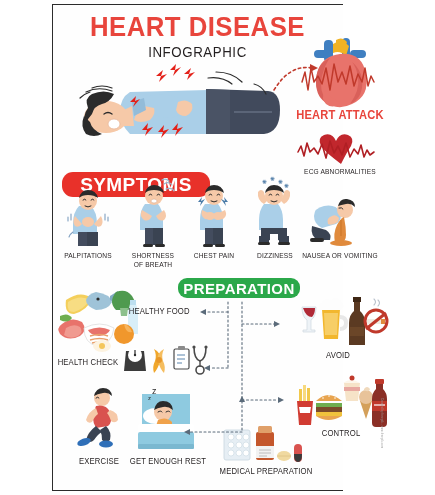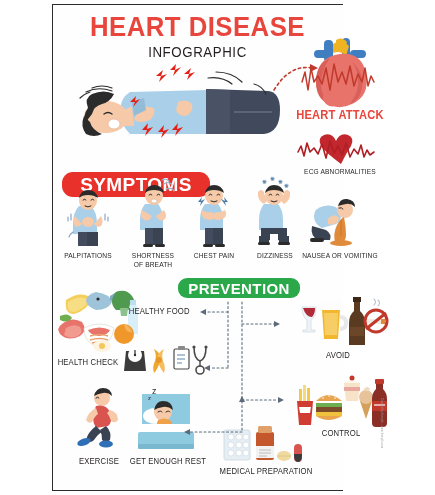--- a/index.html
+++ b/index.html
@@ -337,21 +337,21 @@
       <path d="M31 10 q3 -1 4 1" stroke="#2b2b2b" stroke-width="1" fill="none" stroke-linecap="round"></path>
       <path d="M30 24 q-6 4 -10 2 q-2 -6 4 -8 q4 -2 7 2 Z" fill="#f6c9a8"></path>
 
       <path d="M36 19 q2 10 2 18 q0 6 -5 8 l-6 0 q-2 -10 2 -18 q3 -6 7 -8 Z" fill="#e08a3c"></path>
       <path d="M33 22 q0 10 0 16" stroke="#c97527" stroke-width="1" fill="none"></path>
       <ellipse cx="33" cy="45" rx="11" ry="3" fill="#e08a3c"></ellipse>
     </svg>
   </div>
   <div class="label" style="left:298px; top:252px; width:84px;">NAUSEA OR VOMITING</div>
 
-  <div class="banner banner-prevention">PREVENTION</div>
+  <div class="banner banner-prevention">PREPARATION</div>
 
   <div class="art" style="left:58px; top:288px; width:88px; height:64px;">
     <svg width="88" height="64" viewBox="0 0 88 64">
 
       <path d="M8 12 q14 -10 26 -2 q-4 12 -18 16 q-10 0 -8 -14 Z" fill="#f4cf5b"></path>
       <path d="M10 14 q12 -8 22 -2 q-6 9 -16 12 q-8 0 -6 -10 Z" fill="#f7dd83"></path>
 
       <path d="M38 4 q14 2 16 10 q-4 8 -16 8 q-10 -4 -10 -10 q2 -6 10 -8 Z" fill="#9fc3d8"></path>
       <path d="M52 8 l8 -5 l0 14 l-8 -5 Z" fill="#7fa9c2"></path>
       <circle cx="40" cy="11" r="1.6" fill="#2b2b2b"></circle>

